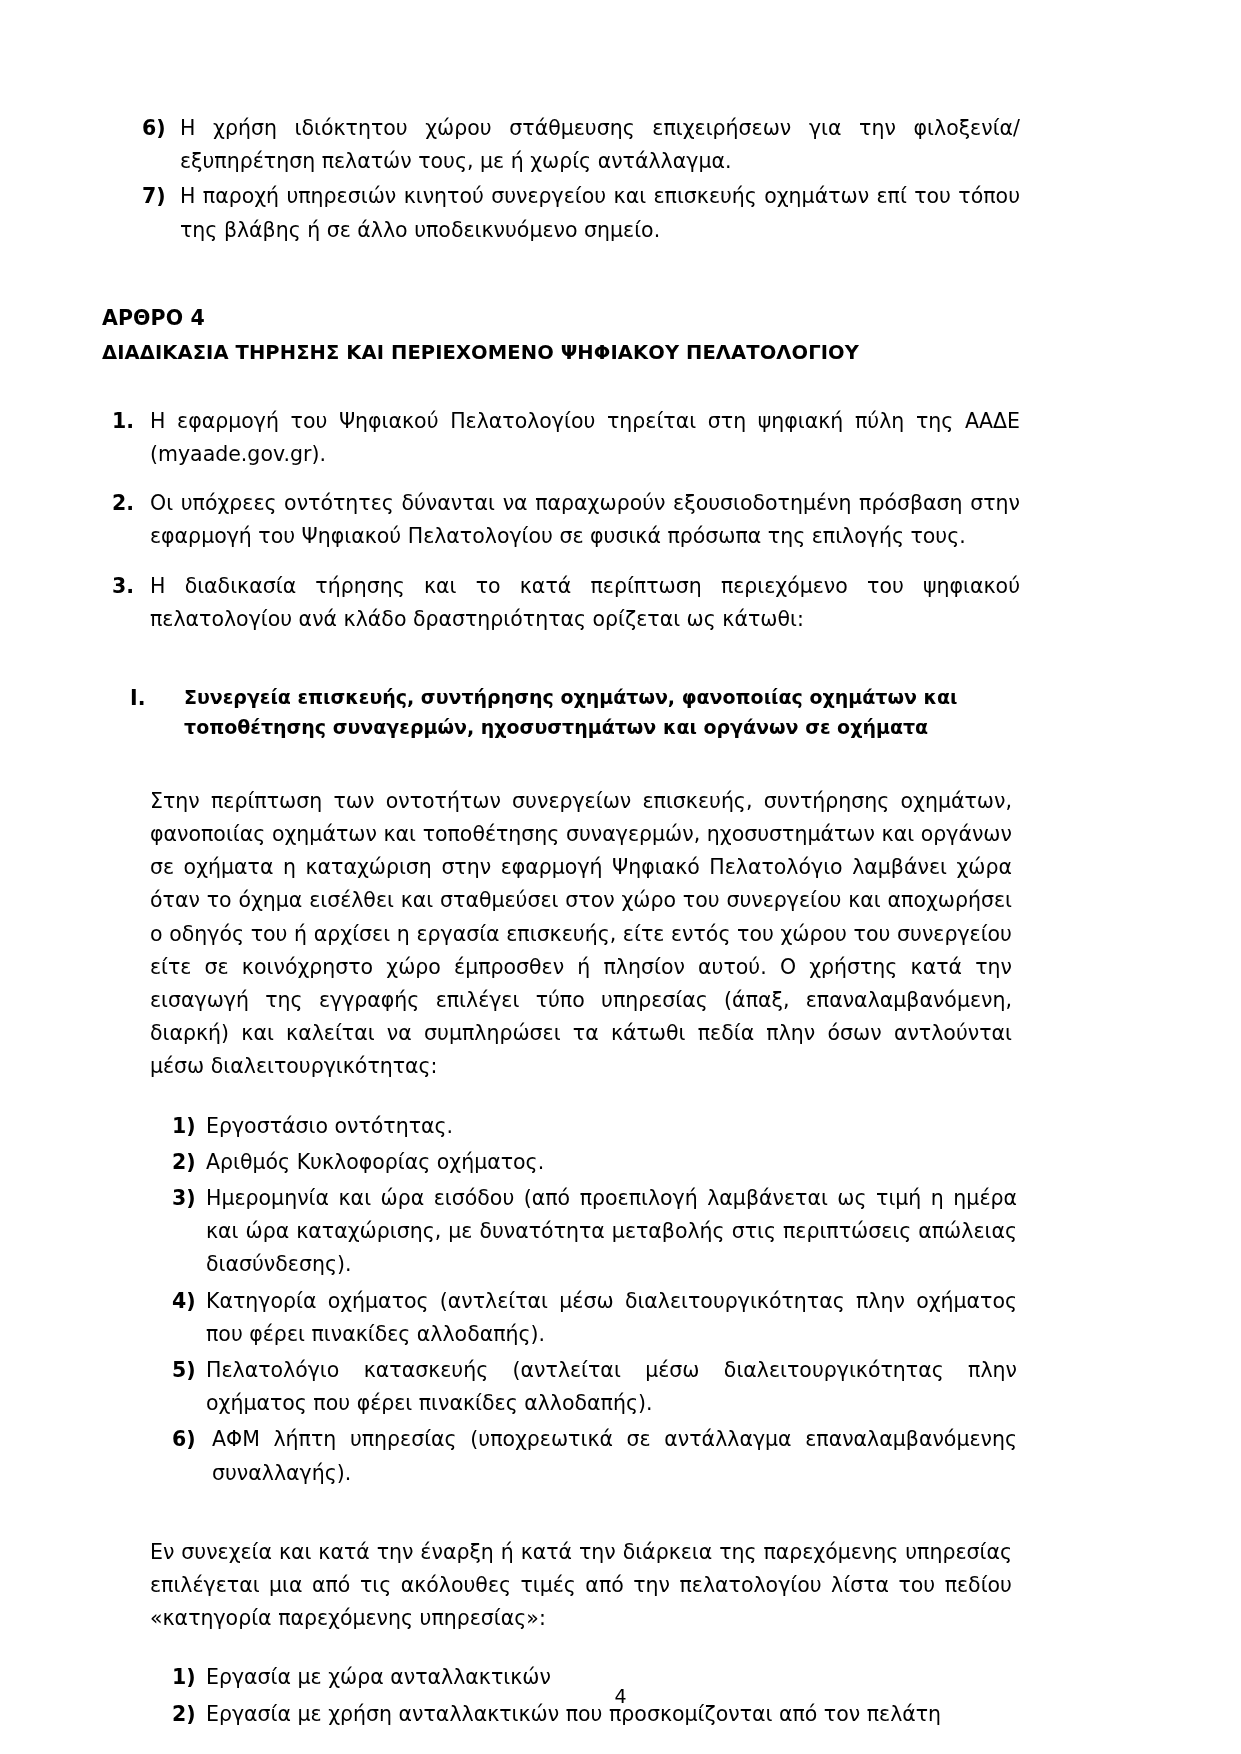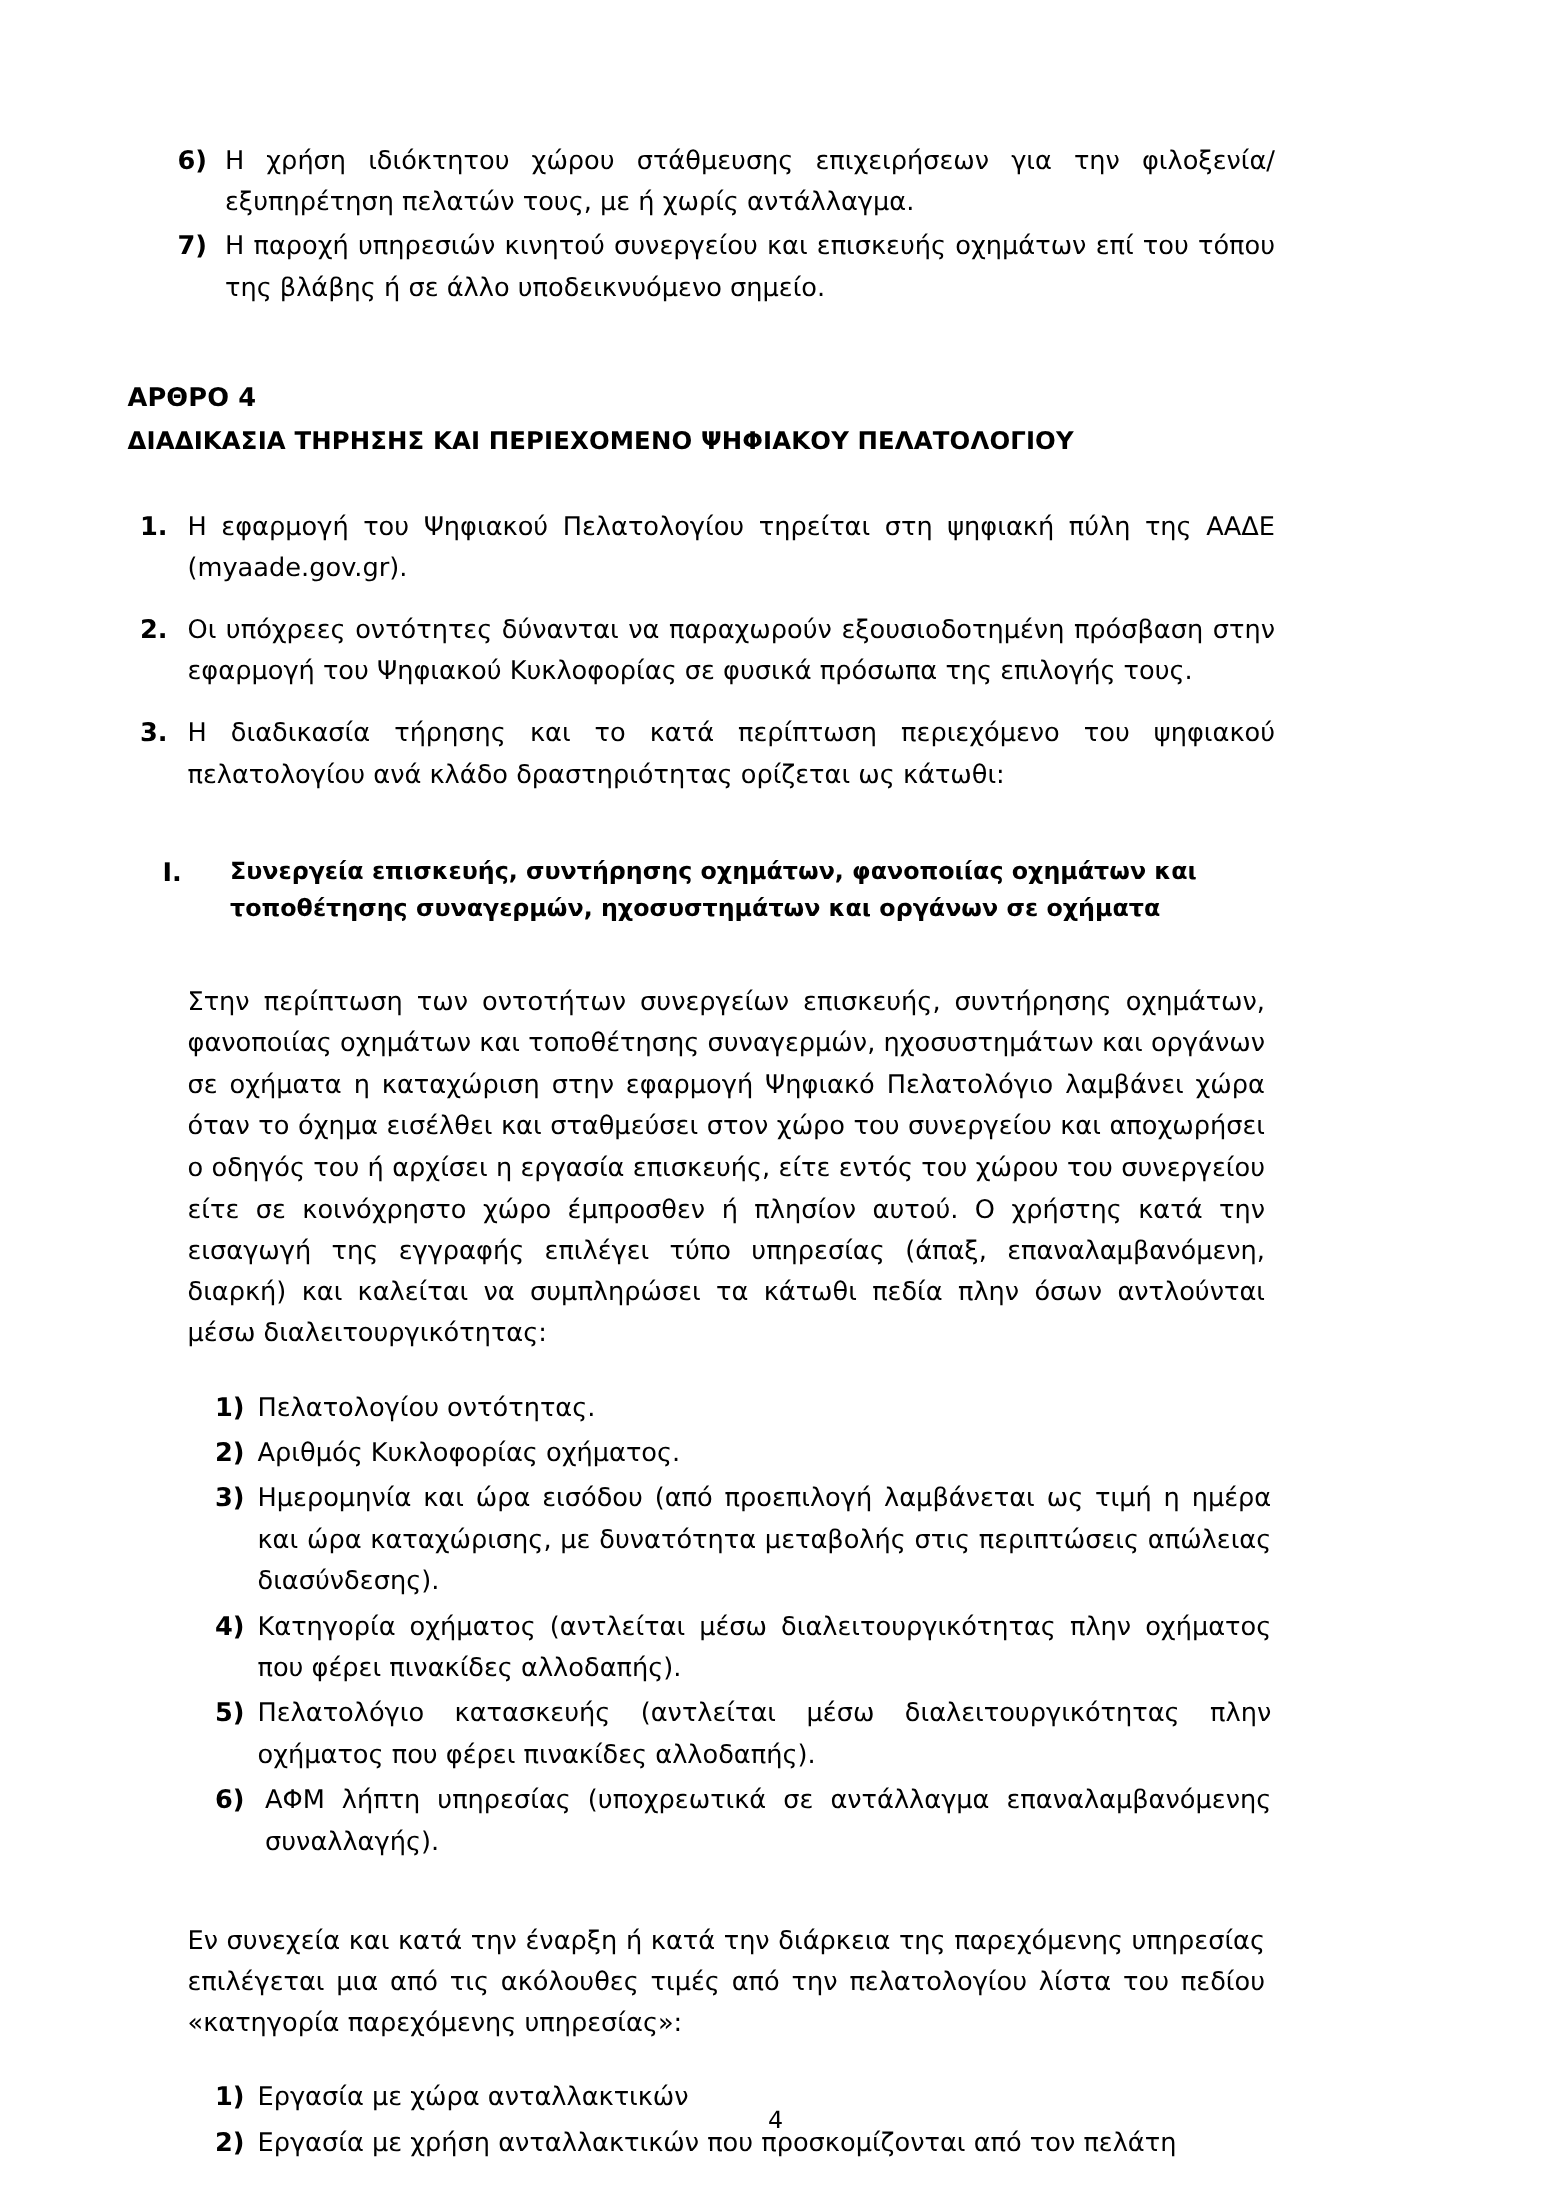--- a/index.html
+++ b/index.html
@@ -209,39 +209,39 @@
       <div class="article-subtitle">ΔΙΑΔΙΚΑΣΙΑ ΤΗΡΗΣΗΣ ΚΑΙ ΠΕΡΙΕΧΟΜΕΝΟ ΨΗΦΙΑΚΟΥ ΠΕΛΑΤΟΛΟΓΙΟΥ</div>
     </div>
 
     <div class="num-list">
       <div class="num-item">
         <span class="marker">1.</span>
         <span class="body stretch">Η εφαρμογή του Ψηφιακού Πελατολογίου τηρείται στη ψηφιακή πύλη της ΑΑΔΕ (myaade.gov.gr).</span>
       </div>
       <div class="num-item">
         <span class="marker">2.</span>
-        <span class="body stretch">Οι υπόχρεες οντότητες δύνανται να παραχωρούν εξουσιοδοτημένη πρόσβαση στην εφαρμογή του Ψηφιακού Κυκλοφορίας σε φυσικά πρόσωπα της επιλογής τους.</span>
+        <span class="body stretch">Οι υπόχρεες οντότητες δύνανται να παραχωρούν εξουσιοδοτημένη πρόσβαση στην εφαρμογή του Ψηφιακού Πελατολογίου σε φυσικά πρόσωπα της επιλογής τους.</span>
       </div>
       <div class="num-item">
         <span class="marker">3.</span>
         <span class="body stretch">Η διαδικασία τήρησης και το κατά περίπτωση περιεχόμενο του ψηφιακού πελατολογίου ανά κλάδο δραστηριότητας ορίζεται ως κάτωθι:</span>
       </div>
     </div>
 
     <div class="roman-block">
       <span class="marker">I.</span>
       <span class="body">Συνεργεία επισκευής, συντήρησης οχημάτων, φανοποιίας οχημάτων και τοποθέτησης συναγερμών, ηχοσυστημάτων και οργάνων σε οχήματα</span>
     </div>
 
     <p class="body-para">Στην περίπτωση των οντοτήτων συνεργείων επισκευής, συντήρησης οχημάτων, φανοποιίας οχημάτων και τοποθέτησης συναγερμών, ηχοσυστημάτων και οργάνων σε οχήματα η καταχώριση στην εφαρμογή Ψηφιακό Πελατολόγιο λαμβάνει χώρα όταν το όχημα εισέλθει και σταθμεύσει στον χώρο του συνεργείου και αποχωρήσει ο οδηγός του ή αρχίσει η εργασία επισκευής, είτε εντός του χώρου του συνεργείου είτε σε κοινόχρηστο χώρο έμπροσθεν ή πλησίον αυτού. Ο χρήστης κατά την εισαγωγή της εγγραφής επιλέγει τύπο υπηρεσίας (άπαξ, επαναλαμβανόμενη, διαρκή) και καλείται να συμπληρώσει τα κάτωθι πεδία πλην όσων αντλούνται μέσω διαλειτουργικότητας:</p>
 
     <div class="inner-list">
       <div class="inner-item">
         <span class="marker">1)</span>
-        <span class="body">Πελατολογίου οντότητας.</span>
+        <span class="body">Εργοστάσιο οντότητας.</span>
       </div>
       <div class="inner-item">
         <span class="marker">2)</span>
         <span class="body">Αριθμός Κυκλοφορίας οχήματος.</span>
       </div>
       <div class="inner-item">
         <span class="marker">3)</span>
         <span class="body">Ημερομηνία και ώρα εισόδου (από προεπιλογή λαμβάνεται ως τιμή η ημέρα και ώρα καταχώρισης, με δυνατότητα μεταβολής στις περιπτώσεις απώλειας διασύνδεσης).</span>
       </div>
       <div class="inner-item">

